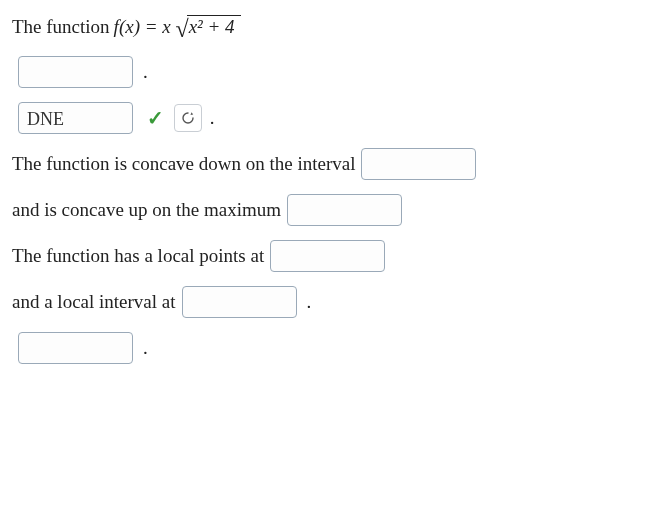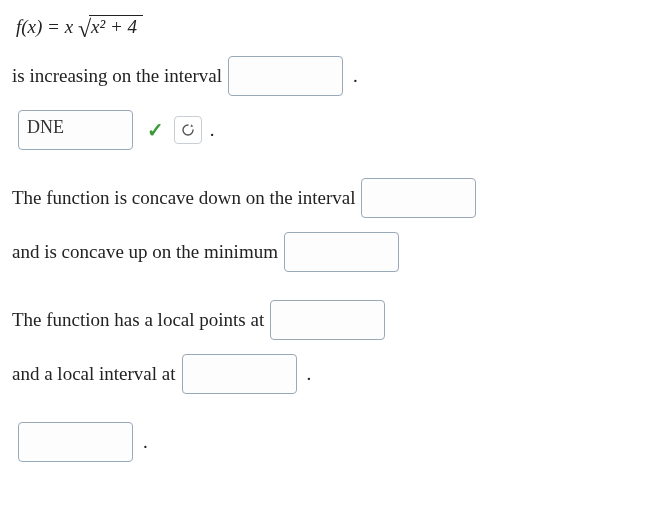--- a/index.html
+++ b/index.html
@@ -13,26 +13,26 @@
     height: 516px;
     box-sizing: border-box;
     line-height: 1.6;
   }
   .row {
     display: flex;
     align-items: center;
     flex-wrap: wrap;
     margin-bottom: 14px;
   }
-  .gap-top { margin-top: 28px; }
+  .gap-top { }
   .input-box {
     display: inline-block;
     border: 1px solid #9aa9b8;
     border-radius: 4px;
-    height: 40px;
+    height: 32px;
     min-width: 115px;
     padding: 2px 8px;
     margin: 0 6px;
     font-family: inherit;
     font-size: 18px;
     color: #333;
     box-sizing: border-box;
     line-height: 28px;
     background: #fdfdfd;
   }
@@ -76,31 +76,31 @@
     padding: 0 6px 0 2px;
     line-height: 1.2;
     margin-left: -2px;
     text-align: center;
   }
 </style>
 </head>
 <body>
 
 <div class="row">
+  <span>The function </span>
   <span class="math" style="margin-left:4px;">
     <span class="fn">f(x) = x</span>
     <span class="sqrt-wrap">
       <span class="radical">√</span>
       <span class="radicand">x² + 4</span>
     </span>
   </span>
 </div>
 
 <div class="row">
-  <span>is increasing on the interval</span>
   <span class="input-box empty"></span>
   <span class="period">.</span>
 </div>
 
 <div class="row">
   <span class="input-box">DNE</span>
   <span class="check-icon">✓</span>
   <span class="retry-badge">
     <svg width="16" height="16" viewBox="0 0 16 16">
       <path d="M8 3 a5 5 0 1 0 5 5" fill="none" stroke="#555" stroke-width="1.4" stroke-linecap="round"></path>
@@ -109,21 +109,21 @@
   </span>
   <span class="period">.</span>
 </div>
 
 <div class="row gap-top">
   <span>The function is concave down on the interval</span>
   <span class="input-box empty"></span>
 </div>
 
 <div class="row">
-  <span>and is concave up on the minimum</span>
+  <span>and is concave up on the maximum</span>
   <span class="input-box empty"></span>
 </div>
 
 <div class="row gap-top">
   <span>The function has a local points at</span>
   <span class="input-box empty"></span>
 </div>
 
 <div class="row">
   <span>and a local interval at</span>

